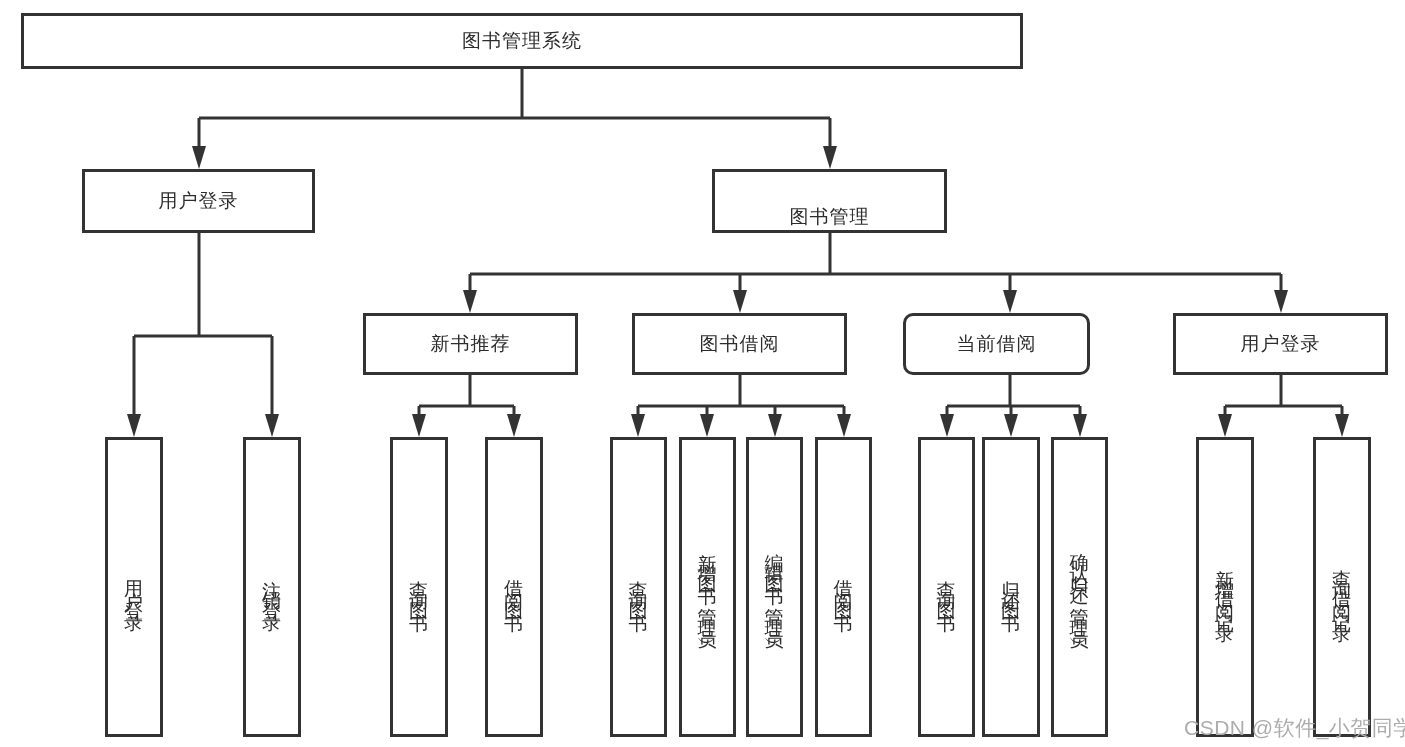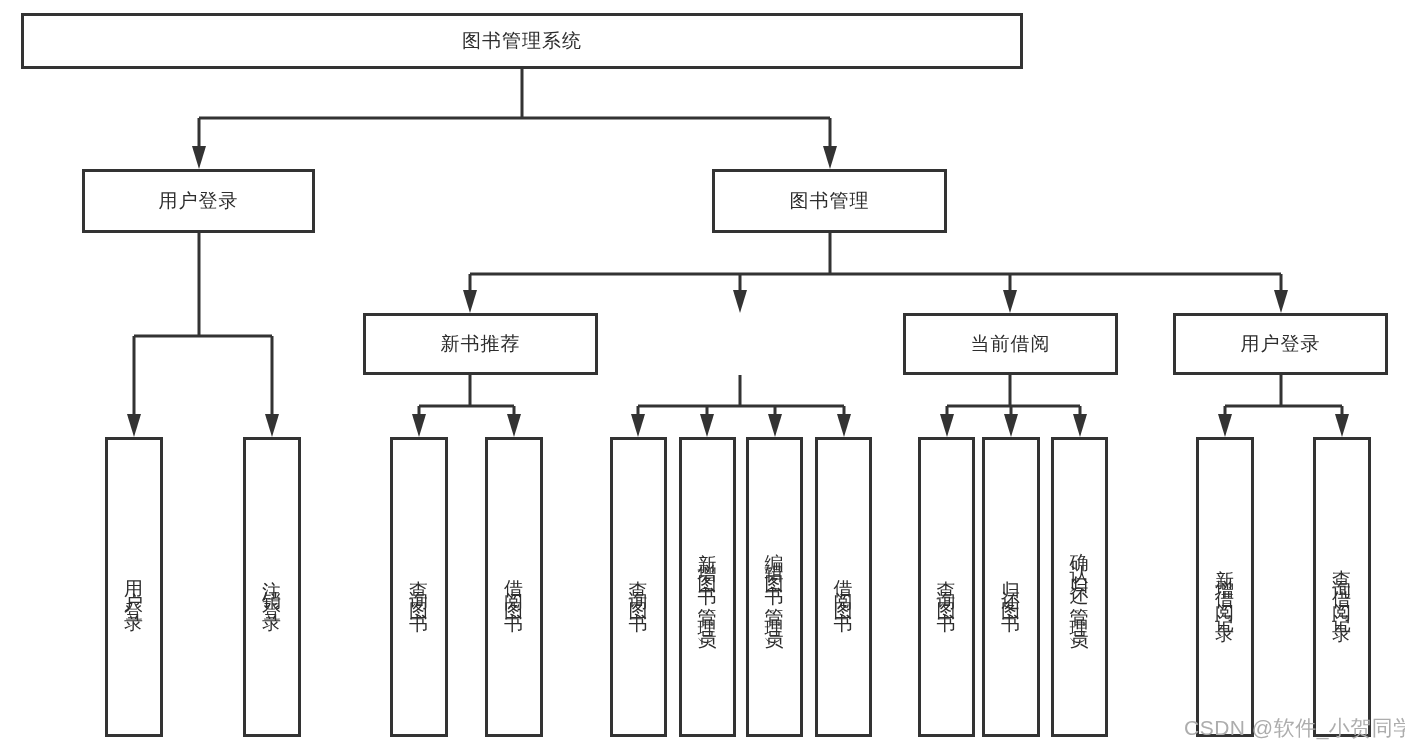--- a/index.html
+++ b/index.html
@@ -31,24 +31,24 @@
   .vnode span {
     writing-mode: vertical-rl;
     text-orientation: mixed;
     letter-spacing: 11px;
     line-height: 1;
     white-space: nowrap;
   }
   
   .n-root   { left: 21px;   top: 13px;  width: 1002px; height: 56px; text-align: center; }
   .n-login  { left: 82px;   top: 169px; width: 233px;  height: 64px; }
-  .n-mgmt   { left: 712px;  top: 169px; width: 235px;  height: 64px; }
-  .n-newrec { left: 363px;  top: 313px; width: 235px;  height: 62px; }
+  .n-mgmt   { left: 712px;  top: 169px; width: 235px;  height: 64px; align-items: flex-end; }
+  .n-newrec { left: 363px;  top: 313px; width: 215px;  height: 62px; }
   .n-borrow { left: 632px;  top: 313px; width: 215px;  height: 62px; }
-  .n-cur    { left: 903px;  top: 313px; width: 215px;  height: 62px; }
+  .n-cur    { left: 903px;  top: 313px; width: 187px;  height: 62px; border-radius: 10px; }
   .n-rec    { left: 1173px; top: 313px; width: 215px;  height: 62px; }
   
   .vnode { top: 437px; width: 58px; height: 300px; }
   .v-1a { left: 105px; }
   .v-1b { left: 243px; }
   .v-2a { left: 390px; }
   .v-2b { left: 485px; }
   .v-3a { left: 610px; width: 57px; }
   .v-3b { left: 679px; width: 57px; }
   .v-3c { left: 746px; width: 57px; }
@@ -120,20 +120,23 @@
   <div class="node hnode n-login">
     <span>用户登录</span>
   </div>
   <div class="node hnode n-mgmt">
     <span>图书管理</span>
   </div>
 
   <div class="node hnode n-newrec">
     <span>新书推荐</span>
   </div>
+  <div class="node hnode n-borrow">
+    <span>图书借阅</span>
+  </div>
   <div class="node hnode n-cur">
     <span>当前借阅</span>
   </div>
   <div class="node hnode n-rec">
     <span>用户登录</span>
   </div>
 
   <div class="node vnode v-1a">
     <span>用户登录</span>
   </div>

